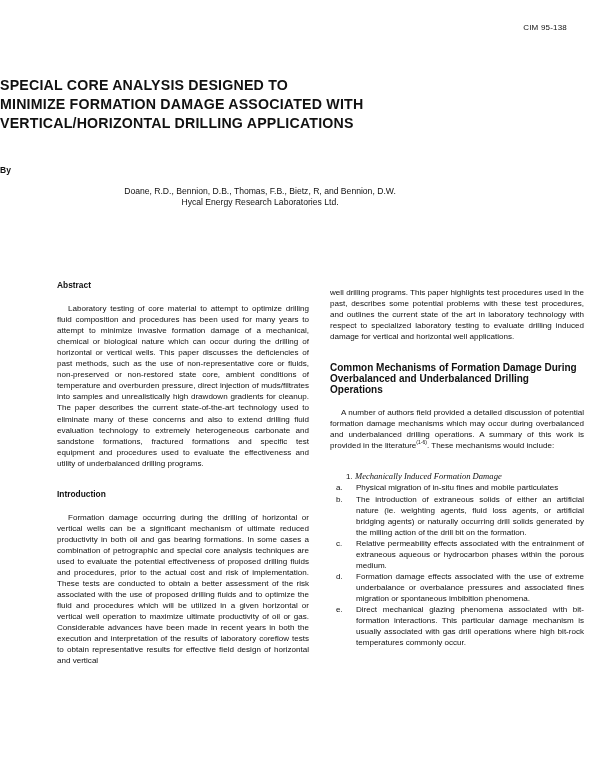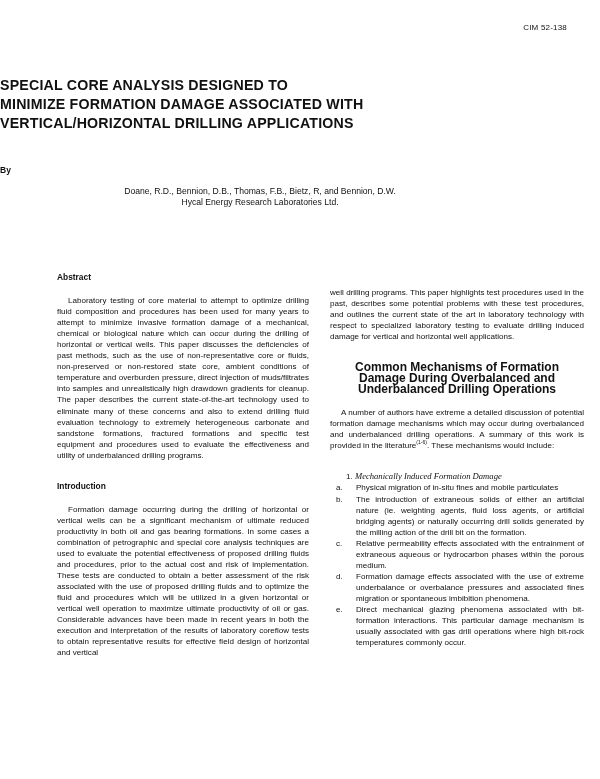--- a/index.html
+++ b/index.html
@@ -18,40 +18,40 @@
     }
     .by {
       position: absolute; top: 165px; left: 0; width: 600px; 
       font-size: 8.5px; font-weight: bold;
     }
     .authors {
       position: absolute; top: 186px; left: 0; width: 520px; text-align: center;
       font-size: 8.6px; line-height: 11px;
     }
     .col {
-      position: absolute; top: 272px; width: 252px;
+      position: absolute; top: 280px; width: 252px;
       font-size: 8.05px; line-height: 11.05px; text-align: justify;
     }
     .col.left { left: 57px; }
     .col.right { left: 330px; top: 275px; width: 254px; }
     .heading { font-weight: bold; font-size: 8.4px; margin: 0 0 12px 0; }
     .para { margin: 12px 0 20px 0; text-indent: 11px; }
     .para.noindent { text-indent: 0; }
-    .heading2 { font-weight: bold; font-size: 12px; line-height: 11px; margin: 0 0 12px 0; text-align: center; }
+    .heading2 { font-weight: bold; font-size: 10px; line-height: 11px; margin: 0 0 12px 0; text-align: left; }
     .list-title { margin: 0 0 0 16px; }
     .list-title .italic { font-family: "Liberation Serif", serif; font-style: italic; font-size: 8.6px; }
     .sublist { margin: 0; padding: 0; list-style: none; }
     .sublist li { position: relative; padding-left: 20px; margin: 0 0 0 6px; }
     .sublist li .marker { position: absolute; left: 0; top: 0; }
     sup { font-size: 5px; vertical-align: super; line-height: 0; }
   </style>
 </head>
 <body>
 
-<div class="docid">CIM 52-138</div>
+<div class="docid">CIM 95-138</div>
 
 <div class="title">
   <div>SPECIAL CORE ANALYSIS DESIGNED TO</div>
   <div>MINIMIZE FORMATION DAMAGE ASSOCIATED WITH</div>
   <div>VERTICAL/HORIZONTAL DRILLING APPLICATIONS</div>
 </div>
 
 <div class="by">By</div>
 
 <div class="authors">
@@ -62,21 +62,21 @@
 <div class="col left">
   <div class="heading">Abstract</div>
   <p class="para">Laboratory testing of core material to attempt to optimize drilling fluid composition and procedures has been used for many years to attempt to minimize invasive formation damage of a mechanical, chemical or biological nature which can occur during the drilling of horizontal or vertical wells.  This paper discusses the deficiencies of past methods, such as the use of non-representative core or fluids, non-preserved or non-restored state core, ambient conditions of temperature and overburden pressure, direct injection of muds/filtrates into samples and unrealistically high drawdown gradients for cleanup.  The paper describes the current state-of-the-art technology used to eliminate many of these concerns and also to extend drilling fluid evaluation technology to extremely heterogeneous carbonate and sandstone formations, fractured formations and specific test equipment and procedures used to evaluate the effectiveness and utility of underbalanced drilling programs.</p>
   <div class="heading">Introduction</div>
   <p class="para" style="margin-bottom:0">Formation damage occurring during the drilling of horizontal or vertical wells can be a significant mechanism of ultimate reduced productivity in both oil and gas bearing formations.  In some cases a combination of petrographic and special core analysis techniques are used to evaluate the potential effectiveness of proposed drilling fluids and procedures, prior to the actual cost and risk of implementation.  These tests are conducted to obtain a better assessment of the risk associated with the use of proposed drilling fluids and to optimize the fluid and procedures which will be utilized in a given horizontal or vertical well operation to maximize ultimate productivity of oil or gas.  Considerable advances have been made in recent years in both the execution and interpretation of the results of laboratory coreflow tests to obtain representative results for effective field design of horizontal and vertical</p>
 </div>
 
 <div class="col right">
   <p class="para noindent">well drilling programs.    This paper highlights test procedures used in the past, describes some potential problems with these test procedures, and outlines the current state of the art in laboratory technology with respect to specialized laboratory testing to evaluate drilling induced damage for vertical and horizontal well applications.</p>
   <div class="heading2">Common Mechanisms of Formation Damage During Overbalanced and Underbalanced Drilling Operations</div>
-  <p class="para"><span>A number of authors have extreme a detailed discussion of potential formation damage mechanisms which may occur during overbalanced and underbalanced drilling operations.  A summary of this work is provided in the literature</span><sup>(1-6)</sup><span>.  These mechanisms would include:</span></p>
+  <p class="para"><span>A number of authors field provided a detailed discussion of potential formation damage mechanisms which may occur during overbalanced and underbalanced drilling operations.  A summary of this work is provided in the literature</span><sup>(1-6)</sup><span>.  These mechanisms would include:</span></p>
 
   <div class="list-title">
     <span>1.</span>
     <span class="italic">Mechanically Induced Formation Damage</span>
   </div>
   <ul class="sublist">
     <li><span class="marker">a.</span><span>Physical migration of in-situ fines and mobile particulates</span></li>
     <li><span class="marker">b.</span><span>The introduction of extraneous solids of either an artificial nature (ie. weighting agents, fluid loss agents, or artificial bridging agents) or naturally occurring drill solids generated by the milling action of the drill bit on the formation.</span></li>
     <li><span class="marker">c.</span><span>Relative permeability effects associated with the entrainment of extraneous aqueous or hydrocarbon phases within the porous medium.</span></li>
     <li><span class="marker">d.</span><span>Formation damage effects associated with the use of extreme underbalance or overbalance pressures and associated fines migration or spontaneous imbibition phenomena.</span></li>

